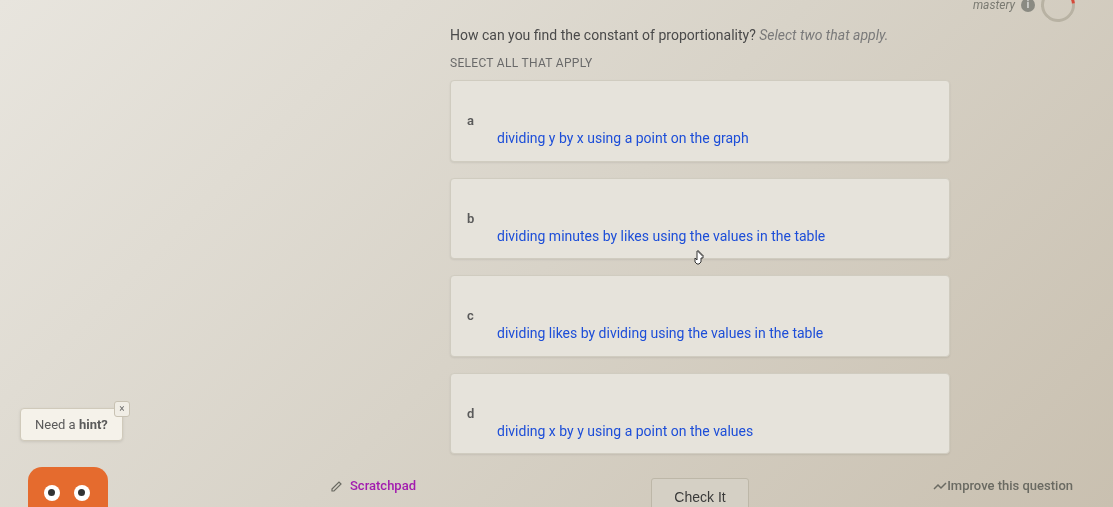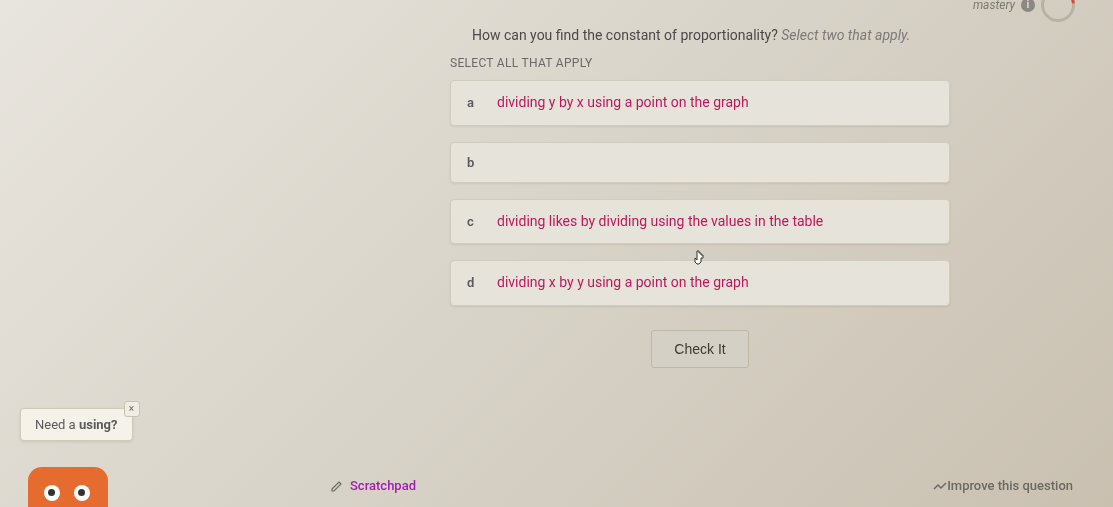--- a/index.html
+++ b/index.html
@@ -18,21 +18,20 @@
     .content-area {
       position: absolute;
       left: 450px;
       top: 25px;
       width: 500px;
     }
     .question-text {
       color: #4a4a4a;
       font-size: 14px;
       line-height: 1.5;
-      margin-left: 22px;
     }
     .question-instruction {
       color: #7a7a7a;
       font-style: italic;
     }
     .select-label {
       color: #6a6a6a;
       font-size: 12px;
       margin-top: 10px;
       margin-bottom: 10px;
@@ -54,23 +53,24 @@
       cursor: pointer;
       box-shadow: 0 1px 2px rgba(0,0,0,0.08);
     }
     .option-letter {
       color: #5a5a5a;
       font-weight: 600;
       font-size: 13px;
       min-width: 12px;
     }
     .option-text {
-      color: #be185d;
+      color: #1d4ed8;
       font-size: 14px;
       line-height: 1.4;
+      margin-top: 36px;
     }
     .check-button {
       display: block;
       margin: 24px auto 0;
       background: #d5d0c5;
       border: 1px solid #bdb7a8;
       border-radius: 3px;
       padding: 10px 22px;
       color: #3a3a3a;
       font-size: 14px;
@@ -220,42 +220,43 @@
   </div>
   <div class="select-label">SELECT ALL THAT APPLY</div>
 
   <div class="options">
     <div class="option">
       <span class="option-letter">a</span>
       <span class="option-text">dividing y by x using a point on the graph</span>
     </div>
     <div class="option">
       <span class="option-letter">b</span>
+      <span class="option-text">dividing minutes by likes using the values in the table</span>
     </div>
     <div class="option">
       <span class="option-letter">c</span>
       <span class="option-text">dividing likes by dividing using the values in the table</span>
     </div>
     <div class="option">
       <span class="option-letter">d</span>
-      <span class="option-text">dividing x by y using a point on the graph</span>
+      <span class="option-text">dividing x by y using a point on the values</span>
     </div>
   </div>
 
   <button class="check-button">Check It</button>
 </div>
 
 <div class="cursor-icon">
   <svg width="14" height="16" viewBox="0 0 14 16">
     <path d="M5 1 L5 10 L3 8 L3 12 L5 14 L7 14 L9 12 L9 8 L11 8 L11 5 L9 5 L9 3 L7 3 L7 1 Z" fill="#fff" stroke="#333" stroke-width="1"></path>
   </svg>
 </div>
 
 <div class="hint-box">
-  <span>Need a <b>using?</b></span>
+  <span>Need a <b>hint?</b></span>
   <div class="hint-close">×</div>
 </div>
 
 <div class="character">
   <div class="character-body">
     <div class="character-eye left"></div>
     <div class="character-eye right"></div>
   </div>
 </div>
 

